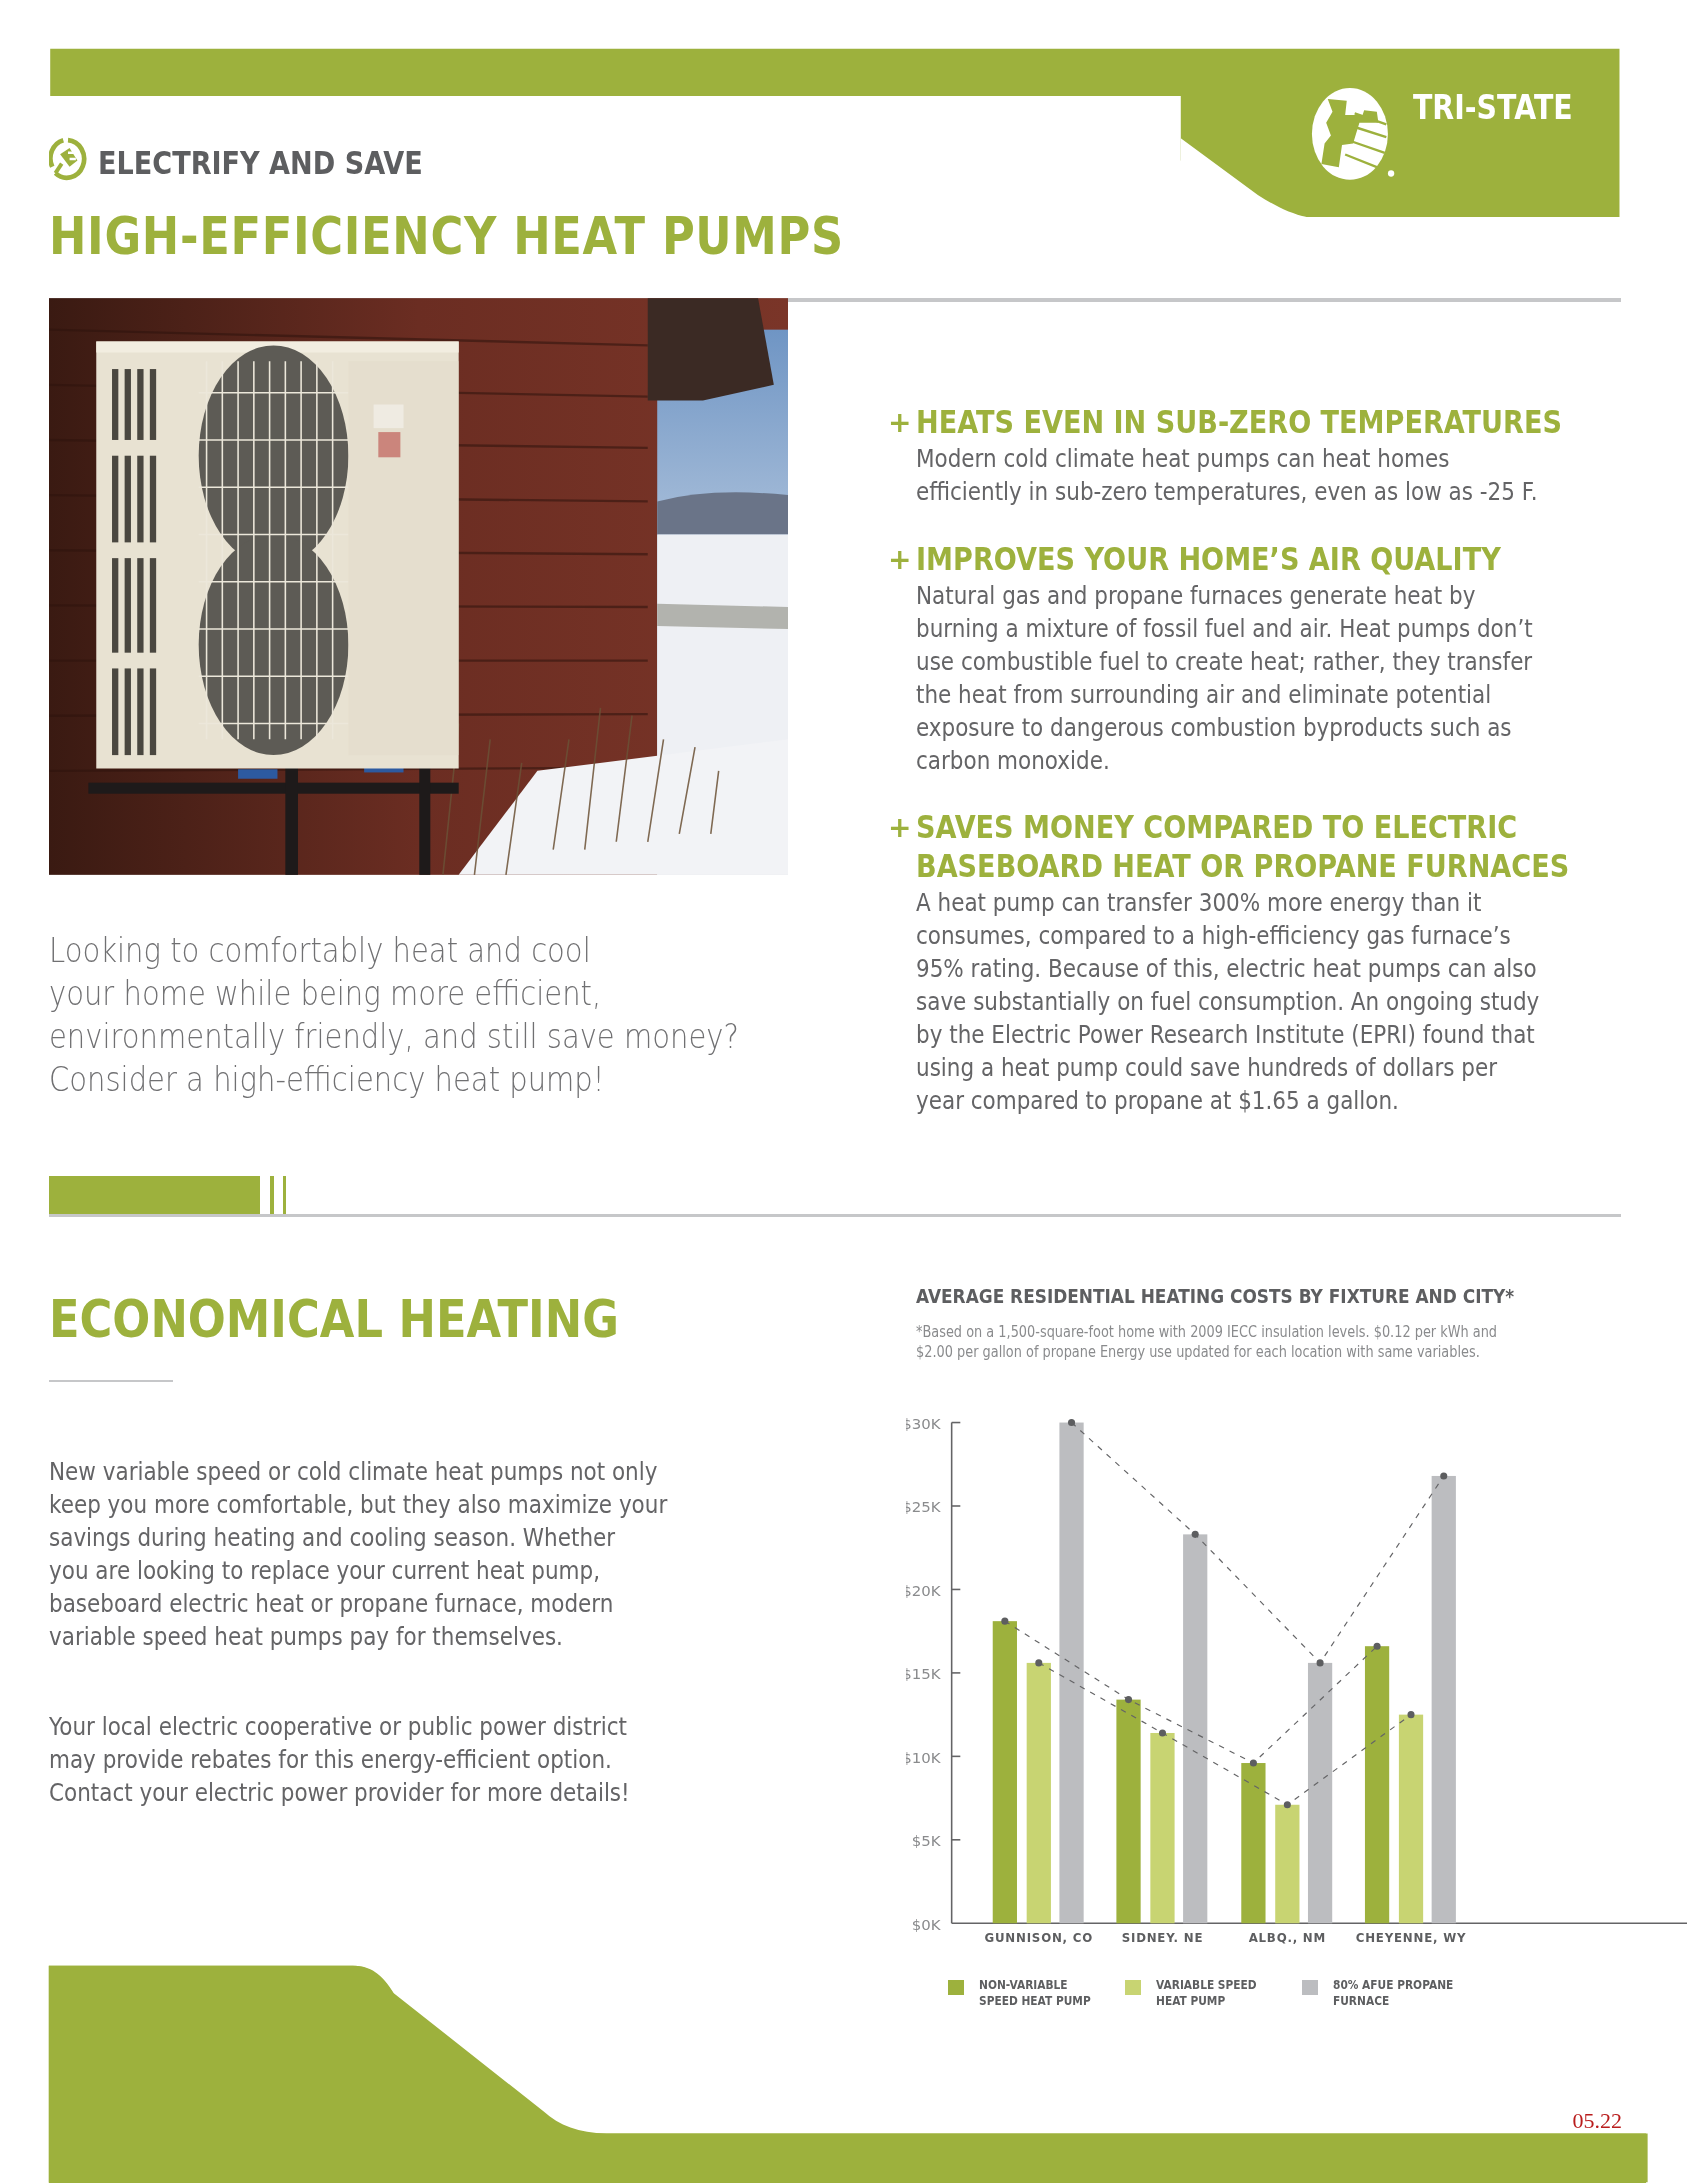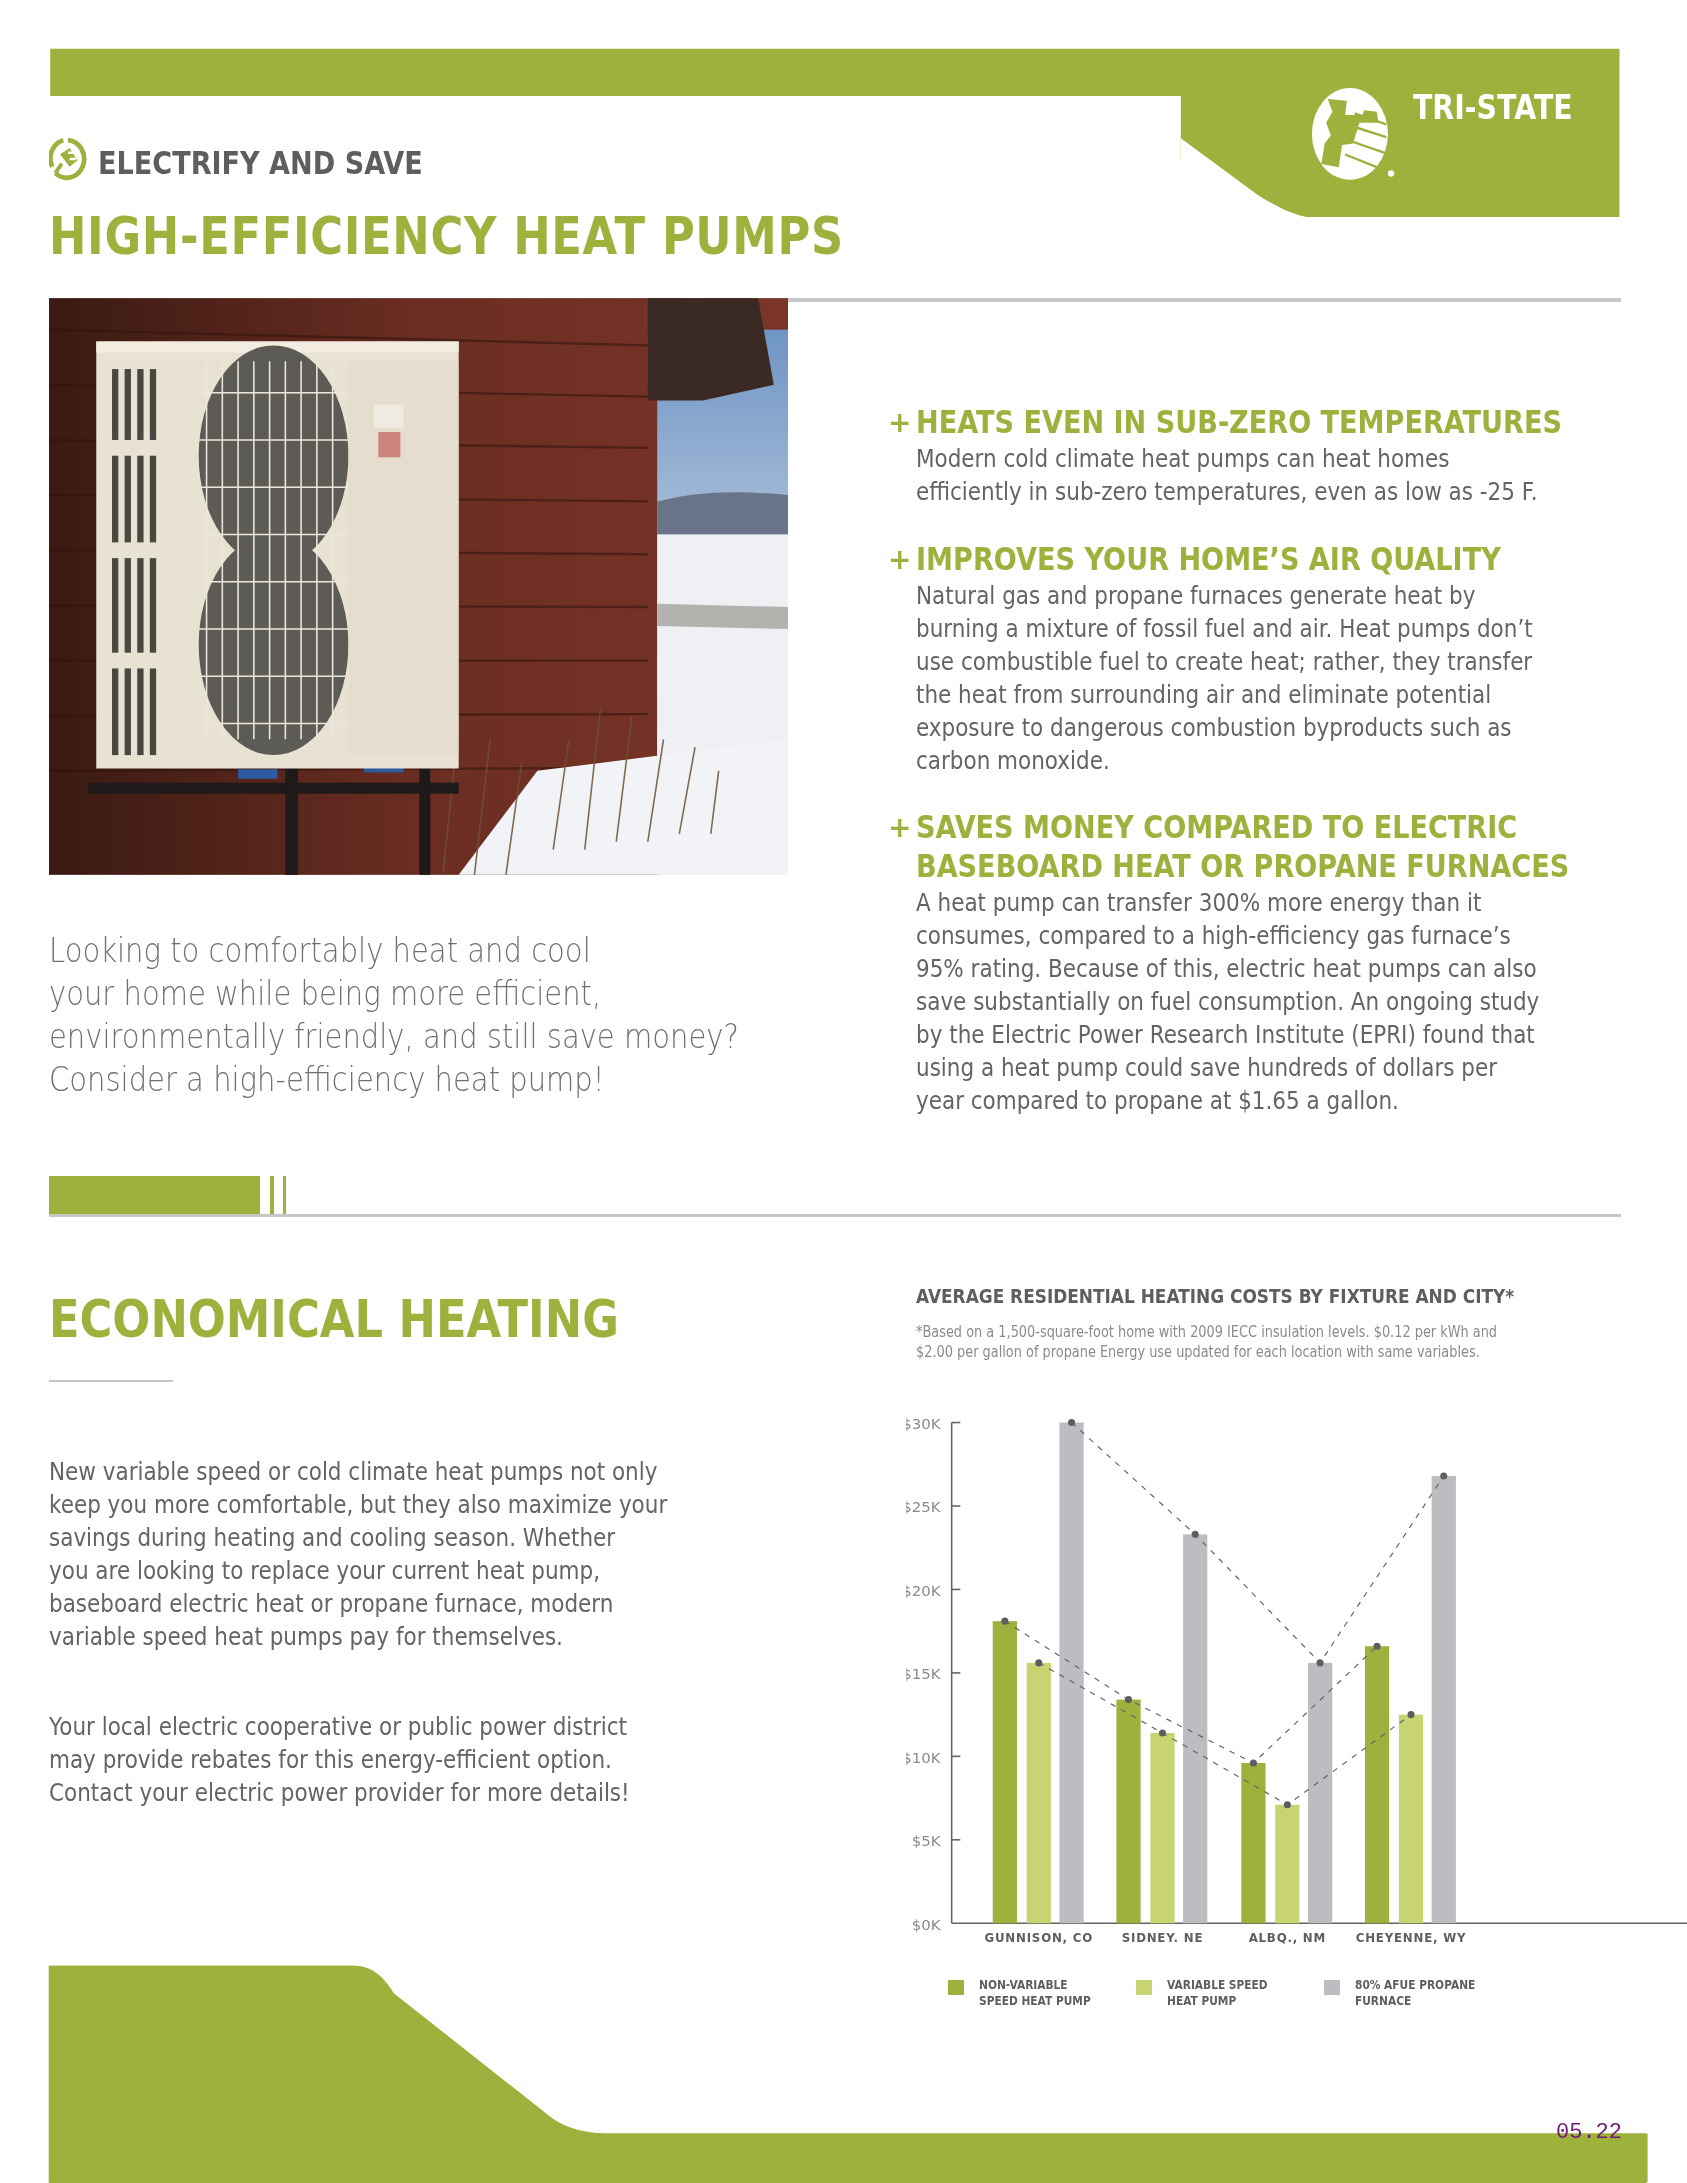--- a/index.html
+++ b/index.html
@@ -44,25 +44,25 @@
   .section-rule { left: 49px; top: 1380px; width: 124px; height: 1.6px; background: #c6c7c9; }
 
   .body-col { left: 49px; top: 1422px; width: 827px; font-family: "DejaVu Sans", sans-serif; font-size: 25px; line-height: 33px; color: #646466; transform: scaleX(0.86); transform-origin: left top; white-space: pre-line; }
   .body-col p { margin-bottom: 23.6px; }
 
   
   .chart-title { left: 916px; top: 1285px; font-family: "DejaVu Sans", sans-serif; font-weight: bold; font-size: 19.7px; color: #5d5e60; white-space: nowrap; transform: scaleX(0.86); transform-origin: left center; }
   .chart-note { left: 916px; top: 1323px; font-family: "DejaVu Sans", sans-serif; font-size: 15px; line-height: 19.7px; color: #8a8b8d; white-space: pre-line; transform: scaleX(0.86); transform-origin: left top; width: 945px; }
   .chart { left: 906px; top: 1402px; }
 
-  .legend { left: 948px; top: 1978px; display: flex; gap: 16px; }
+  .legend { left: 948px; top: 1978px; display: flex; gap: 5px; }
   .legend-item { display: flex; align-items: flex-start; width: 172px; }
   .legend-swatch { width: 15.8px; height: 15.8px; margin-top: 1.6px; margin-right: 15px; flex: none; }
   .legend-label { font-family: "DejaVu Sans", sans-serif; font-weight: bold; font-size: 11.8px; line-height: 15.8px; color: #5d5e60; white-space: pre-line; transform: scaleX(0.9); transform-origin: left top; }
-  .footer-code { right: 65px; top: 2108px; font-family: Liberation Mono, monospace; font-weight: 300; font-size: 22px; color: #701a75; margin-top: 12px; }
+  .footer-code { right: 65px; top: 2108px; font-family: Liberation Serif, serif; font-weight: 300; font-size: 22px; color: #b91c1c; }
 </style>
 </head>
 <body>
 
 <div class="abs header-band">
   <svg width="1687" height="228" viewBox="0 0 2142 290">
     <path d="M62 62 H2058 V276 H1660 C1600 276 1560 262 1520 232 L1500 218 C1470 196 1430 178 1400 172 L1500 176 Z" fill="#9db13d"></path>
     <path d="M62 62 H2058 V276 H1658 C1620 276 1600 268 1580 258 L1500 176 L62 122 Z" fill="#9db13d"></path>
     <path d="M62 62 H1500 L1500 176 C1380 130 900 122 62 122 Z" fill="#9db13d"></path>
   </svg>

